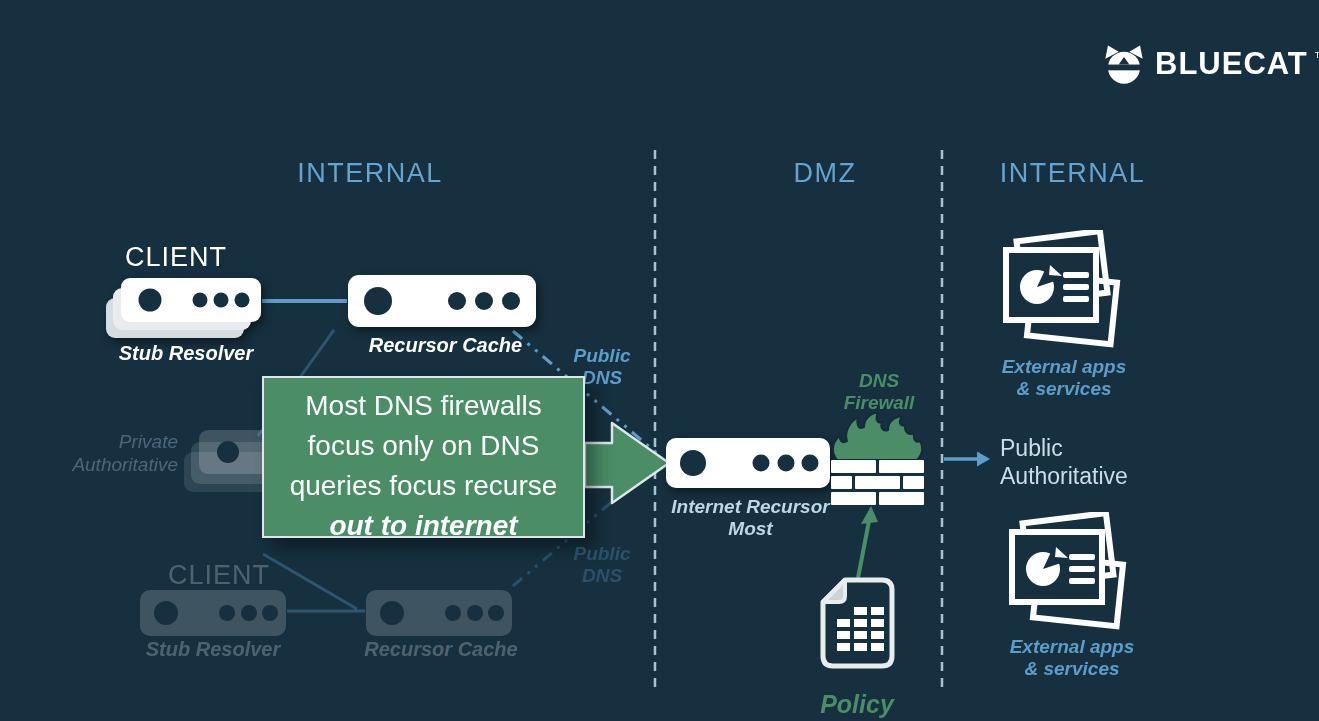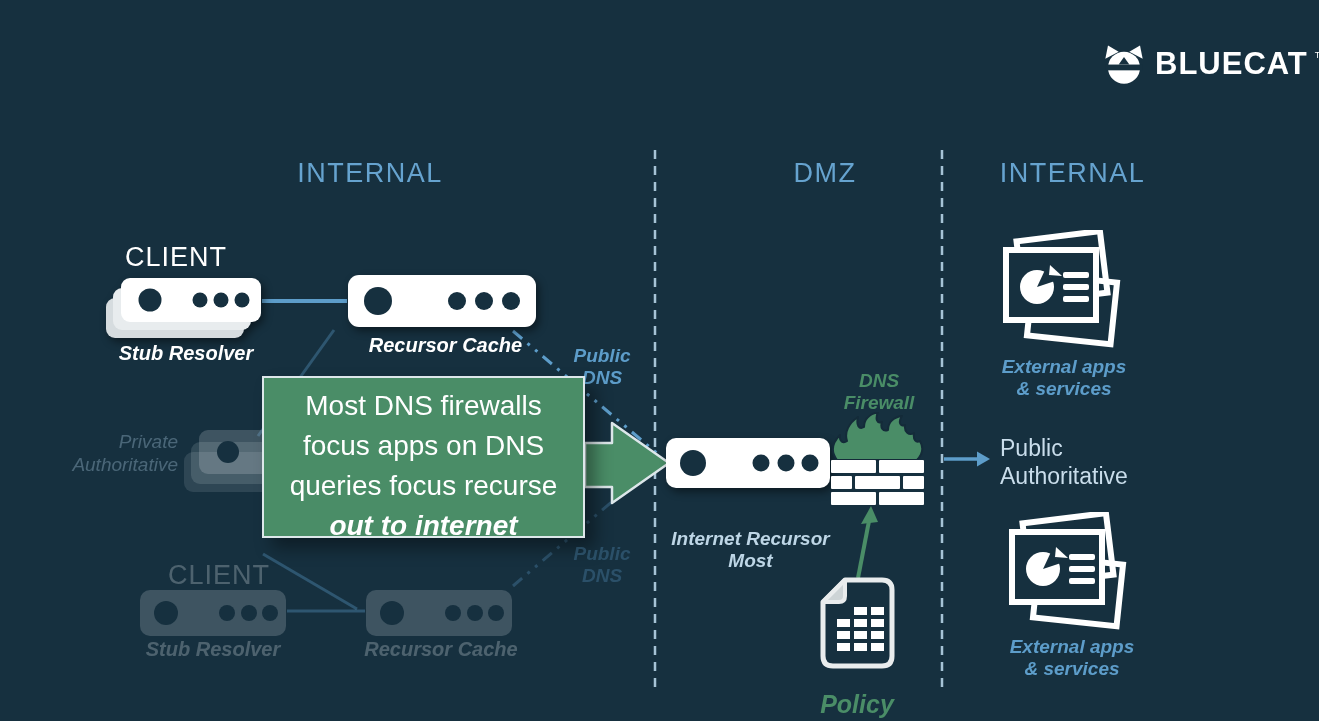--- a/index.html
+++ b/index.html
@@ -52,21 +52,21 @@
   .callout {
     left:262px; top:376px; width:323px; height:162px;
     background:#4A8D67; border:2px solid #DDE7EA;
     box-shadow:10px 10px 16px rgba(0,0,0,.38);
     color:#fff; text-align:center; font-size:28px; line-height:40px; padding-top:8px;
   }
   .callout .em { font-weight:bold; font-style:italic; }
 
   
   .pos-dmz-server { left:665px; top:437px; }
-  .pos-dmz-server-label { left:663px; top:496px; width:175px;margin-top:32px; }
+  .pos-dmz-server-label { left:663px; top:496px; width:175px; }
   .pos-firewall { left:830px; top:412px; }
   .pos-fw-label { left:818px; top:370px; width:122px; }
   .pos-policy-doc { left:820px; top:577px; }
   .pos-policy-label { left:807px; top:690px; width:100px; font-size:25px; }
 
   
   .pos-extapps-top { left:1000px; top:230px; }
   .pos-extapps-top-label { left:992px; top:356px; width:144px; }
   .pos-pubauth { left:1000px; top:434px; font-size:23px; line-height:28px; color:#C9DDEB; }
   .pos-extapps-bot { left:1006px; top:512px; }
@@ -171,21 +171,21 @@
   </div>
   <div class="abs wlabel it-b small pos-recursor-label">Recursor Cache</div>
 
   <div class="abs it-b small blue pos-publicdns">
     <div>Public</div>
     <div>DNS</div>
   </div>
 
   <div class="abs callout">
     <div>Most DNS firewalls</div>
-    <div>focus apps on DNS</div>
+    <div>focus only on DNS</div>
     <div>queries focus recurse</div>
     <div class="em">out to internet</div>
   </div>
 
   <div class="abs pos-dmz-server shadowed">
     <svg width="166" height="52" viewBox="0 0 166 52">
       <rect x="1" y="1" width="164" height="50" rx="10" fill="#FFFFFF"></rect>
       <circle cx="28" cy="26" r="13" fill="#16303F"></circle>
       <circle cx="96" cy="26" r="8.5" fill="#16303F"></circle>
       <circle cx="121" cy="26" r="8.5" fill="#16303F"></circle>

